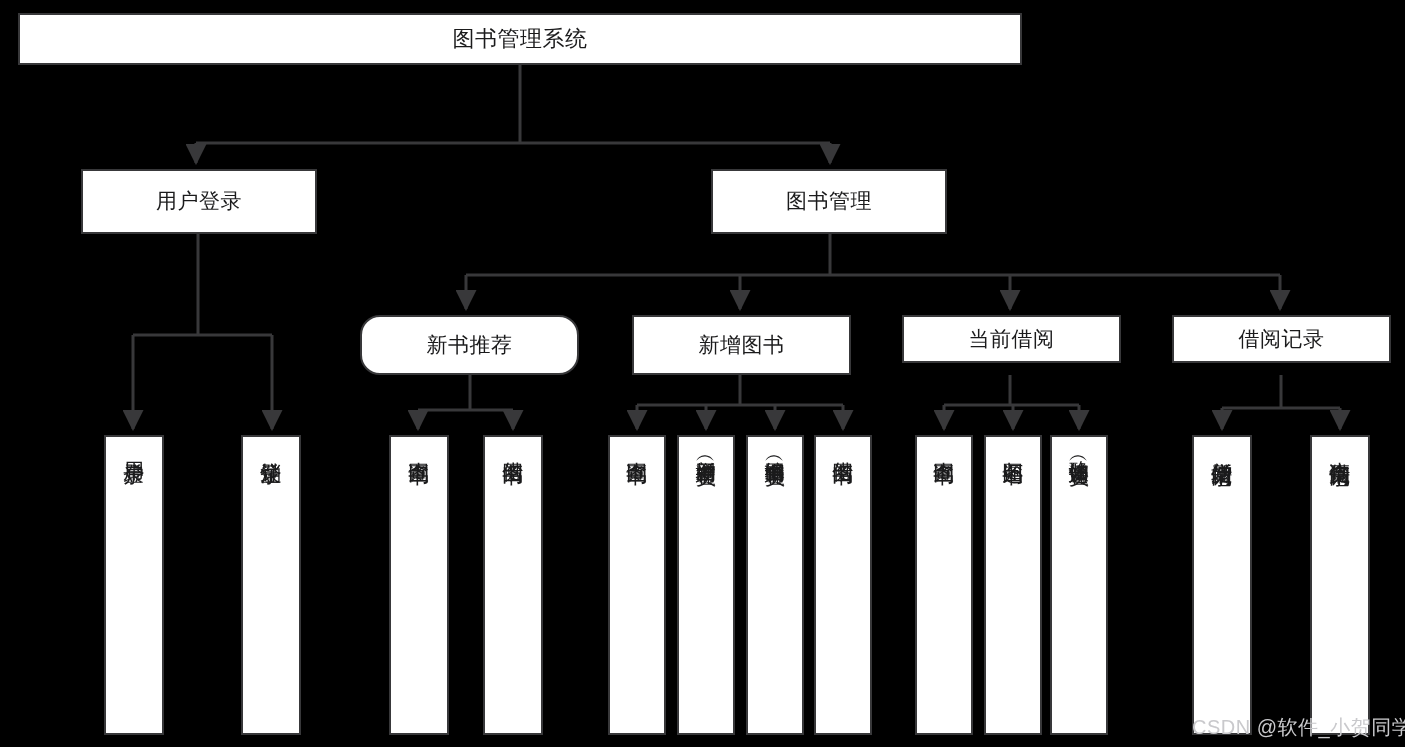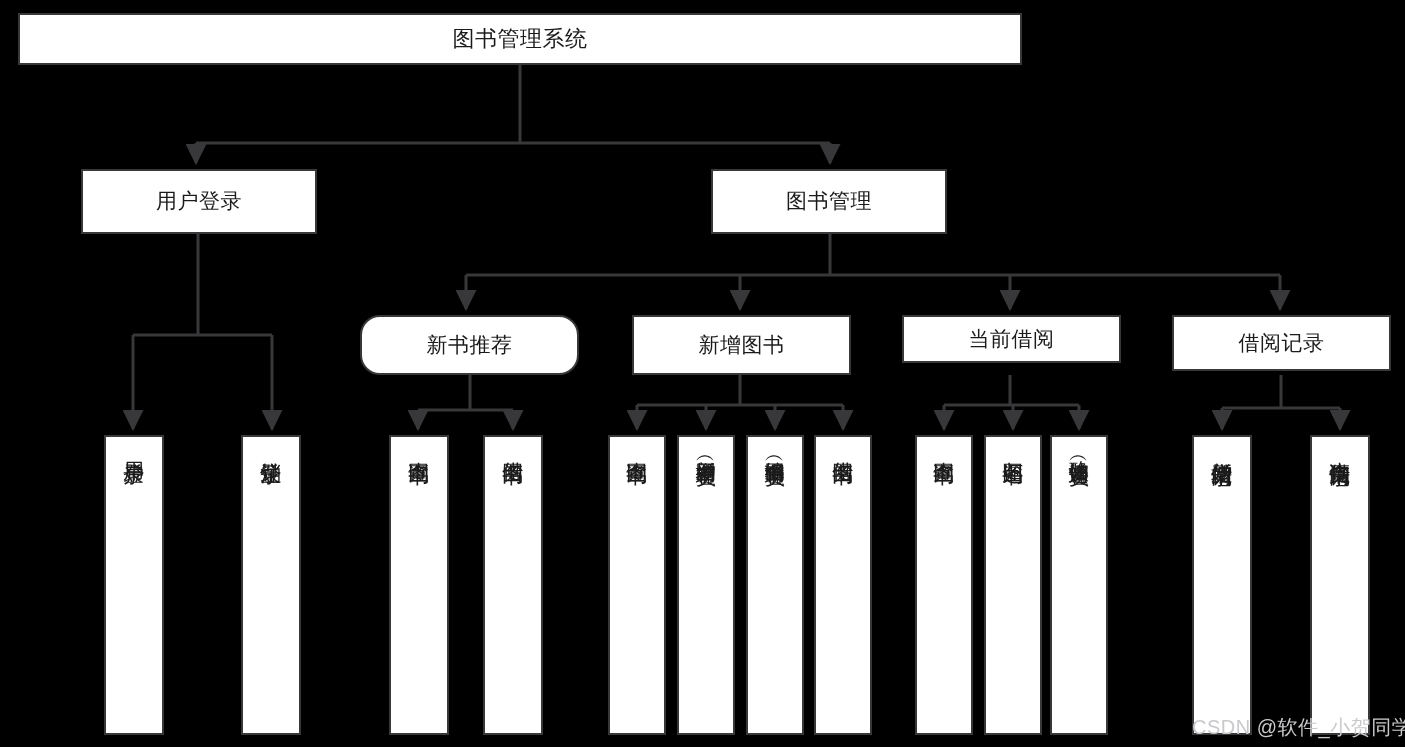--- a/index.html
+++ b/index.html
@@ -144,21 +144,21 @@
 
   <div class="node node-h" style="left:360px; top:315px; width:219px; height:60px;border-radius:20px;">
     <span class="label">新书推荐</span>
   </div>
   <div class="node node-h" style="left:632px; top:315px; width:219px; height:60px;">
     <span class="label">新增图书</span>
   </div>
   <div class="node node-h" style="left:902px; top:315px; width:219px; height:48px;">
     <span class="label">当前借阅</span>
   </div>
-  <div class="node node-h" style="left:1172px; top:315px; width:219px; height:56px;">
+  <div class="node node-h" style="left:1172px; top:315px; width:219px; height:48px;">
     <span class="label">借阅记录</span>
   </div>
 
   <div class="node node-v" style="left:104px; top:435px; width:60px; height:300px;">
     <span class="label">用户登录</span>
   </div>
   <div class="node node-v" style="left:241px; top:435px; width:60px; height:300px;">
     <span class="label">注销登录</span>
   </div>
   <div class="node node-v" style="left:389px; top:435px; width:60px; height:300px;">

